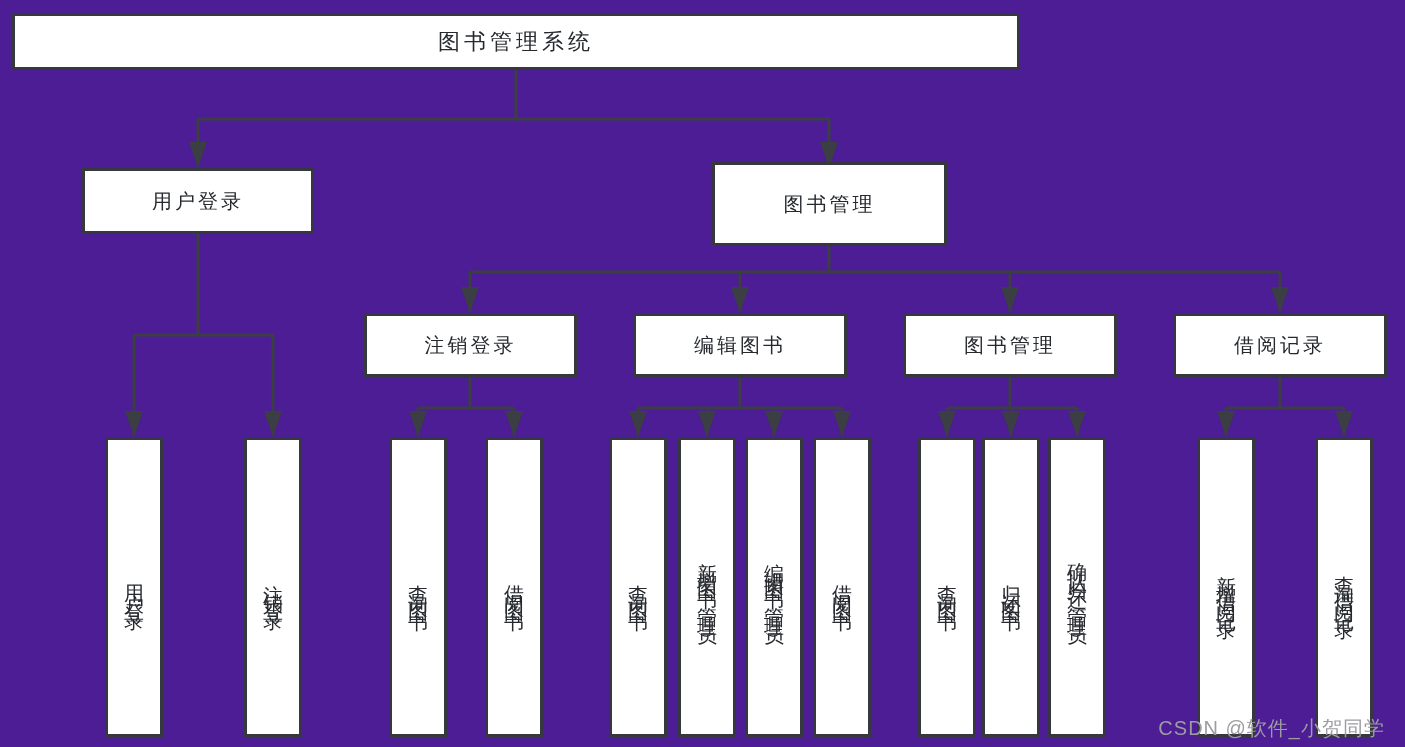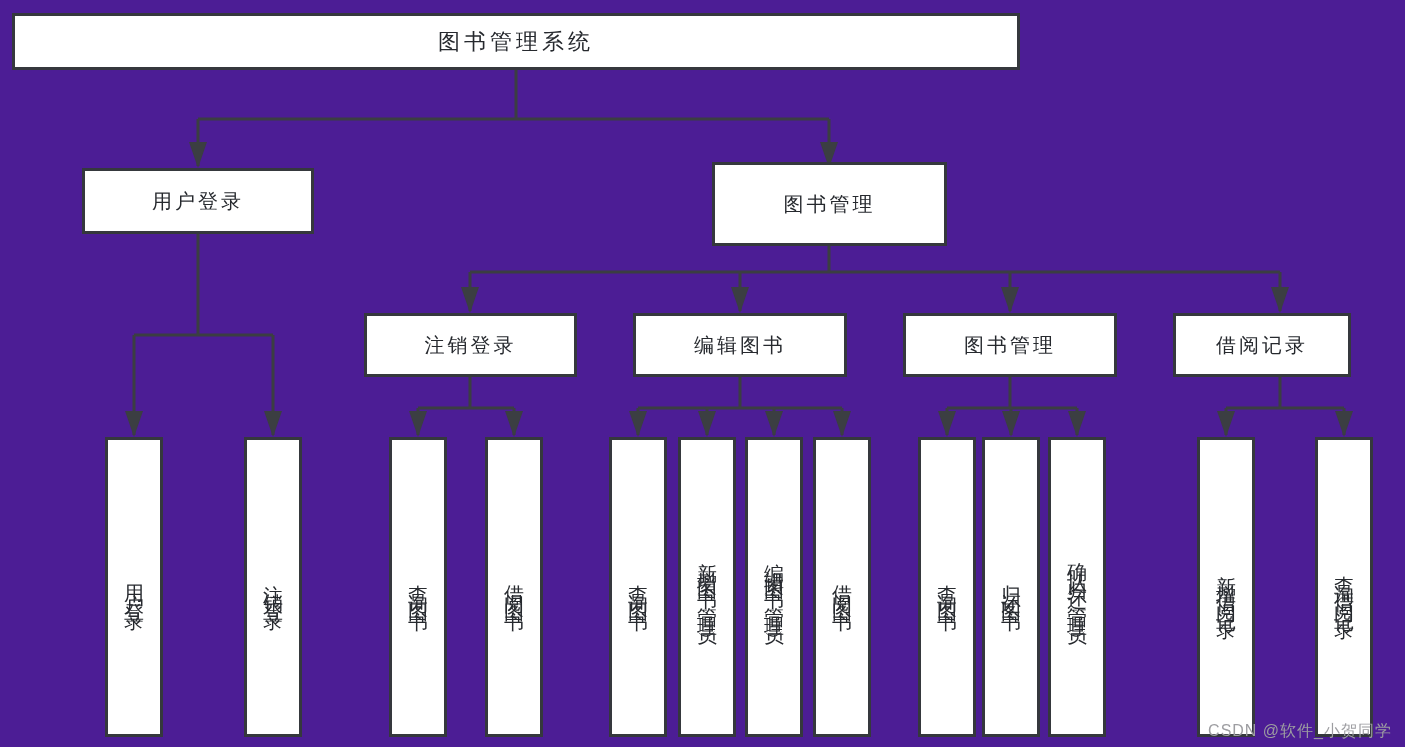--- a/index.html
+++ b/index.html
@@ -13,22 +13,22 @@
     border:3px solid #35383d;display:flex;align-items:center;justify-content:center;
     color:#26292e;z-index:2;
   }
   .h-node span{font-size:20px;letter-spacing:3px;white-space:nowrap;}
   .root-node span{font-size:22px;letter-spacing:4px;}
   .v-node span{
     writing-mode:vertical-rl;font-size:20px;letter-spacing:9px;line-height:1.15;
     white-space:nowrap;
   }
   .watermark{
-    position:absolute;right:13px;bottom:5px;z-index:3;
-    font-size:16px;color:#9d9da1;letter-spacing:1px;white-space:nowrap;
+    position:absolute;right:20px;bottom:5px;z-index:3;
+    font-size:20px;color:#9d9da1;letter-spacing:1px;white-space:nowrap;
   }
 </style>
 </head>
 <body>
 
 <div class="stage">
 
   <svg class="wires" width="1405" height="747" viewBox="0 0 1405 747">
     <g stroke="#3b3e42" stroke-width="3" fill="none">
 
@@ -82,21 +82,21 @@
 
   <div class="node h-node" style="left:364px;top:313px;width:213px;height:64px">
     <span>注销登录</span>
   </div>
   <div class="node h-node" style="left:633px;top:313px;width:214px;height:64px">
     <span>编辑图书</span>
   </div>
   <div class="node h-node" style="left:903px;top:313px;width:214px;height:64px">
     <span>图书管理</span>
   </div>
-  <div class="node h-node" style="left:1173px;top:313px;width:178px;height:64px">
+  <div class="node h-node" style="left:1173px;top:313px;width:214px;height:64px">
     <span>借阅记录</span>
   </div>
 
   <div class="node v-node" style="left:105px;top:437px;width:58px;height:300px">
     <span>用户登录</span>
   </div>
   <div class="node v-node" style="left:244px;top:437px;width:58px;height:300px">
     <span>注销登录</span>
   </div>
 

